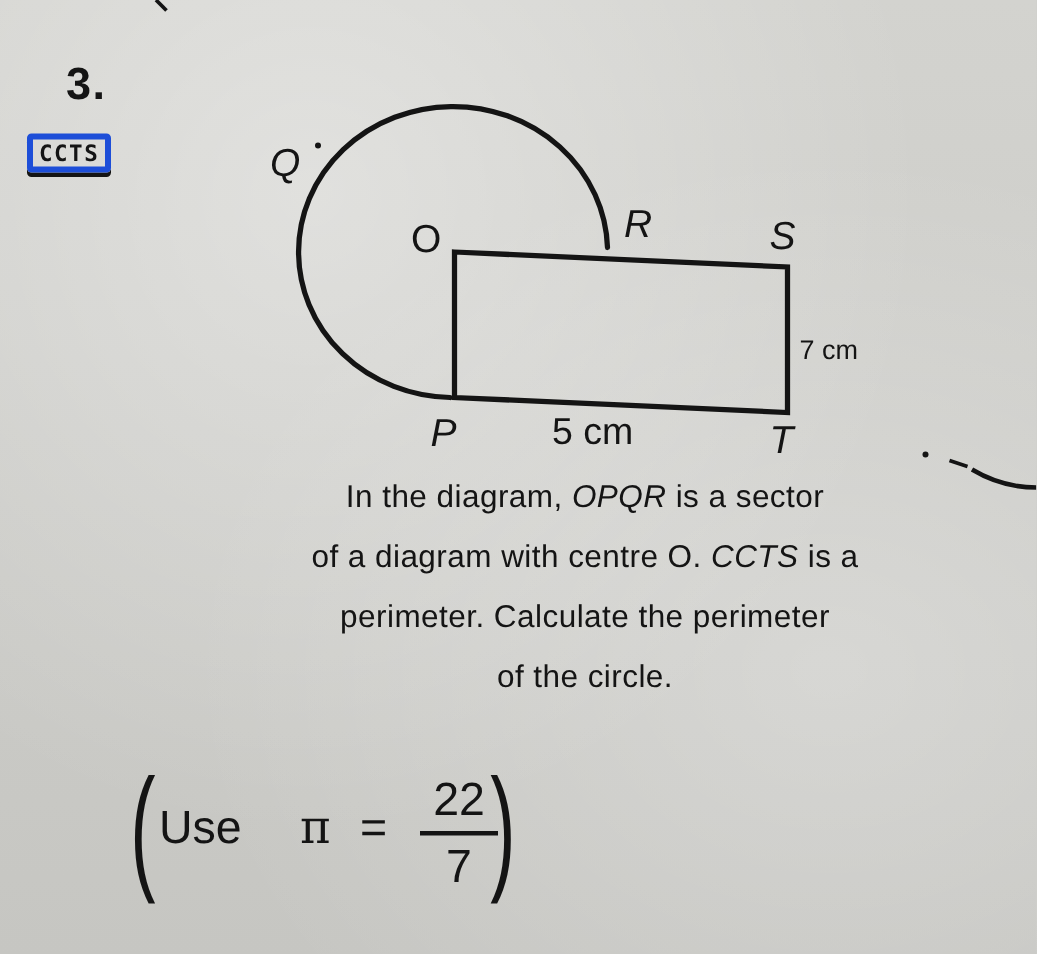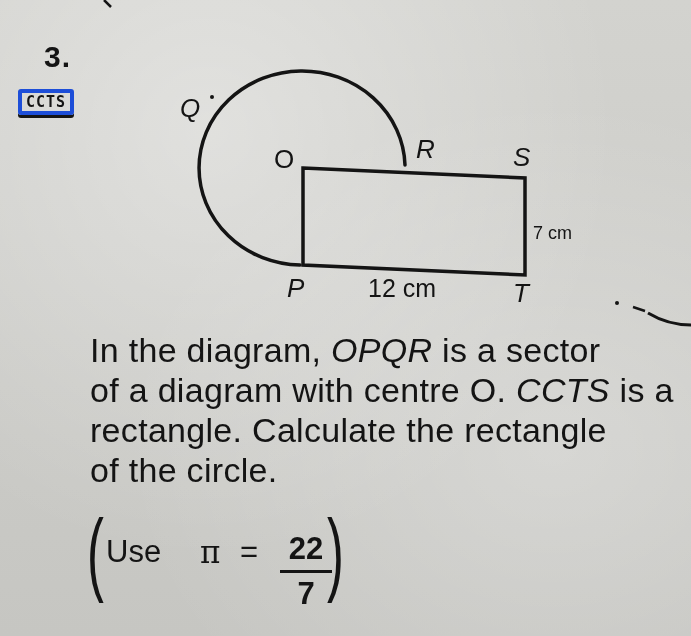--- a/index.html
+++ b/index.html
@@ -60,24 +60,25 @@
     .lbl-r { left: 416px; top: 136px; }
     .lbl-s { left: 513px; top: 144px; }
     .lbl-p { left: 287px; top: 275px; }
     .lbl-t { left: 513px; top: 280px; }
     .lbl-15 { left: 368px; top: 275px; font-size: 25px; }
     .lbl-7 { left: 533px; top: 220px; font-size: 18px; }
 
     .text-block {
       position: absolute;
       left: 90px;
-      top: 330px;
+      top: 312px;
       width: 600px;
-      font-size: 34px;
+      font-size: 21px;
       line-height: 40px;
+      text-align: center;
     }
     .text-line {
       white-space: nowrap;
       letter-spacing: 0.3px;
     }
     .it { font-style: italic; }
 
     .hint {
       position: absolute;
       left: 90px;
@@ -93,24 +94,23 @@
       font-weight: 300;
       transform: scaleX(0.55);
     }
     .paren-left { left: -10px; top: -6px; }
     .paren-right { left: 230px; top: -6px; }
     .hint-use { position: absolute; left: 16px; top: 22px; }
     .hint-pi { position: absolute; left: 110px; top: 22px; font-family: "DejaVu Serif", serif; }
     .hint-eq { position: absolute; left: 150px; top: 22px; }
     .frac {
       position: absolute;
-      left: 190px; top: 20px;
+      left: 190px; top: 4px;
       width: 52px;
       text-align: center;
-      font-weight: bold;
     }
     .frac-num { display: block; line-height: 34px; }
     .frac-bar { display: block; height: 3px; background: #141414; margin: 4px 0 4px 0; }
     .frac-den { display: block; line-height: 34px; }
   </style>
 </head>
 <body>
 
 <div class="page">
 
@@ -131,31 +131,31 @@
     <path d="M 633 307 L 645 311" stroke="#141414" stroke-width="2.5" fill="none"></path>
     <path d="M 648 313 Q 668 325 691 325" stroke="#141414" stroke-width="3" fill="none"></path>
   </svg>
 
   <span class="label italic lbl-q">Q</span>
   <span class="label lbl-o">O</span>
   <span class="label italic lbl-r">R</span>
   <span class="label italic lbl-s">S</span>
   <span class="label italic lbl-p">P</span>
   <span class="label italic lbl-t">T</span>
-  <span class="label lbl-15">12 cm</span>
+  <span class="label lbl-15">5 cm</span>
   <span class="label lbl-7">7 cm</span>
 
   <div class="text-block">
     <div class="text-line">
       <span>In the diagram, </span><span class="it">OPQR</span><span> is a sector</span>
     </div>
     <div class="text-line">
       <span>of a diagram with centre O. </span><span class="it">CCTS</span><span> is a</span>
     </div>
-    <div class="text-line">rectangle. Calculate the rectangle</div>
+    <div class="text-line">perimeter. Calculate the perimeter</div>
     <div class="text-line">of the circle.</div>
   </div>
 
   <div class="hint">
     <span class="paren paren-left">(</span>
     <span class="hint-use">Use</span>
     <span class="hint-pi">π</span>
     <span class="hint-eq">=</span>
     <span class="frac">
       <span class="frac-num">22</span>

